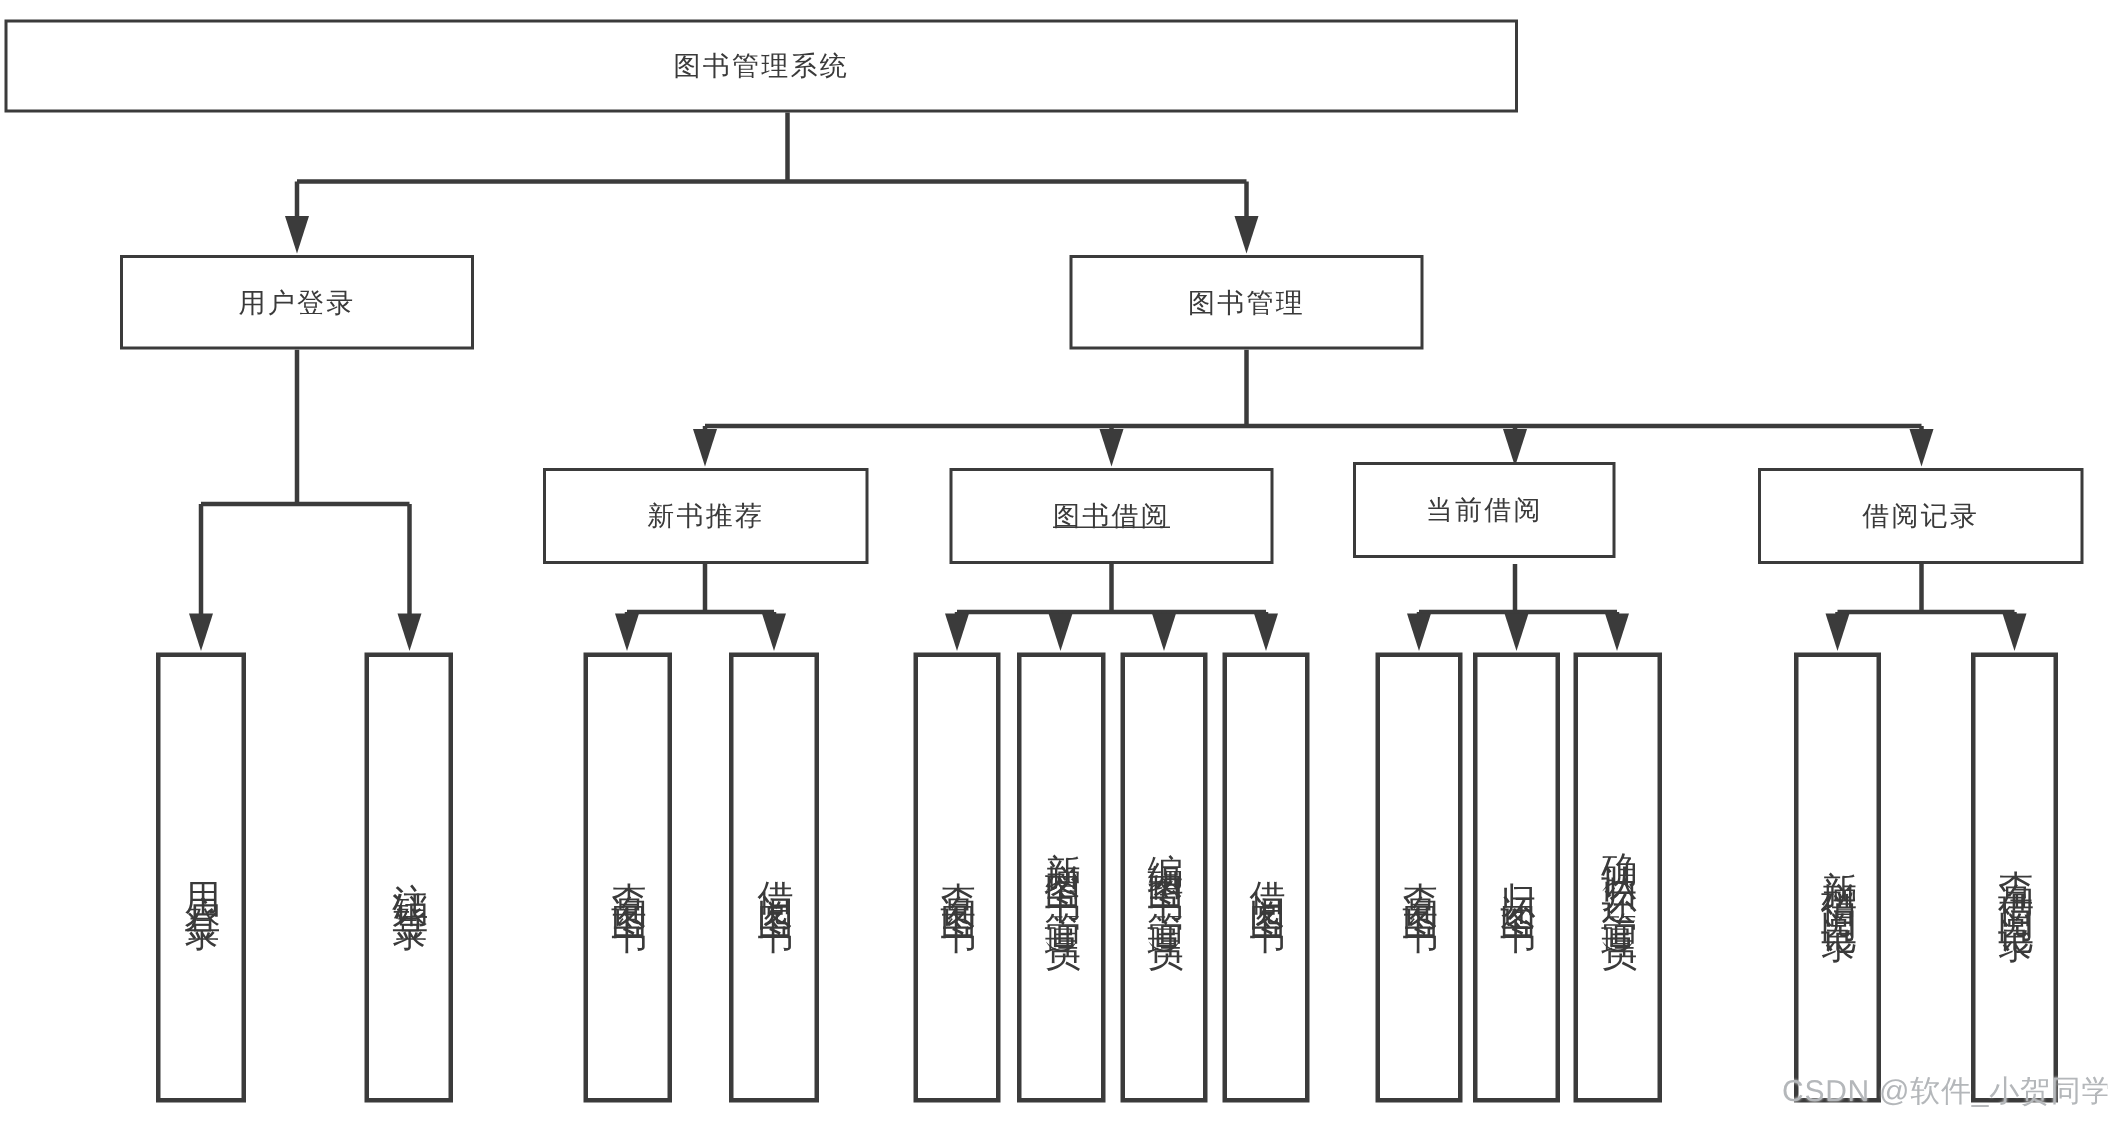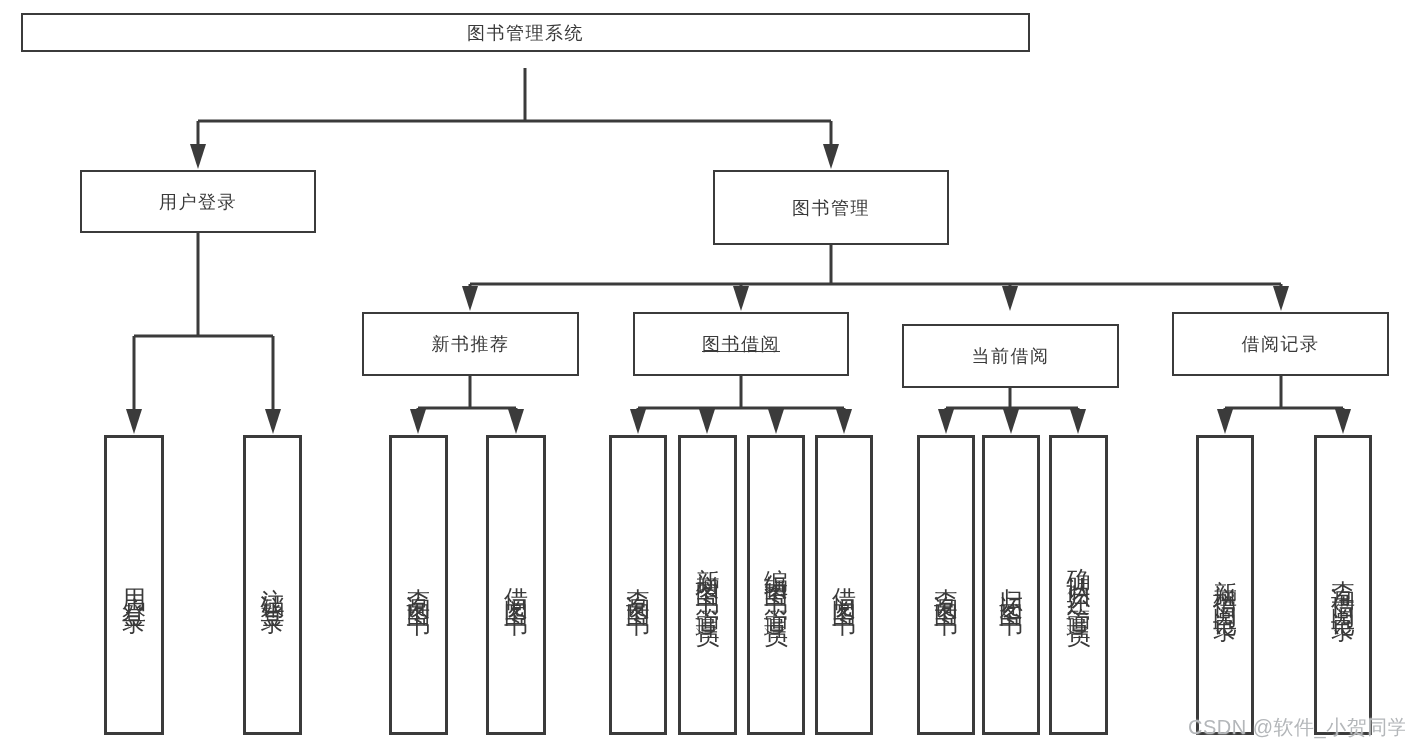--- a/index.html
+++ b/index.html
@@ -122,38 +122,38 @@
     <polygon points="768,409 784,409 776,434"></polygon>
     <polygon points="836,409 852,409 844,434"></polygon>
     <polygon points="938,409 954,409 946,434"></polygon>
     <polygon points="1003,409 1019,409 1011,434"></polygon>
     <polygon points="1070,409 1086,409 1078,434"></polygon>
     <polygon points="1217,409 1233,409 1225,434"></polygon>
     <polygon points="1335,409 1351,409 1343,434"></polygon>
   </g>
 </svg>
 
-<div class="box hbox" style="left:21px; top:13px; width:1009px; height:39px;justify-content:center;">
+<div class="box hbox" style="left:3px; top:13px; width:1009px; height:62px;justify-content:center;">
   <span>图书管理系统</span>
 </div>
 
 <div class="box hbox" style="left:80px; top:170px; width:236px; height:63px;">
   <span>用户登录</span>
 </div>
-<div class="box hbox" style="left:713px; top:170px; width:236px; height:75px;">
+<div class="box hbox" style="left:713px; top:170px; width:236px; height:63px;">
   <span>图书管理</span>
 </div>
 
 <div class="box hbox" style="left:362px; top:312px; width:217px; height:64px;">
   <span>新书推荐</span>
 </div>
 <div class="box hbox" style="left:633px; top:312px; width:216px; height:64px;text-decoration:underline;">
   <span>图书借阅</span>
 </div>
-<div class="box hbox" style="left:902px; top:324px; width:217px; height:64px;">
+<div class="box hbox" style="left:902px; top:308px; width:175px; height:64px;">
   <span>当前借阅</span>
 </div>
 <div class="box hbox" style="left:1172px; top:312px; width:217px; height:64px;">
   <span>借阅记录</span>
 </div>
 
 <div class="box leaf" style="left:104px; width:60px;">
   <span class="vtext">用户登录</span>
 </div>
 <div class="box leaf" style="left:243px; width:59px;">

